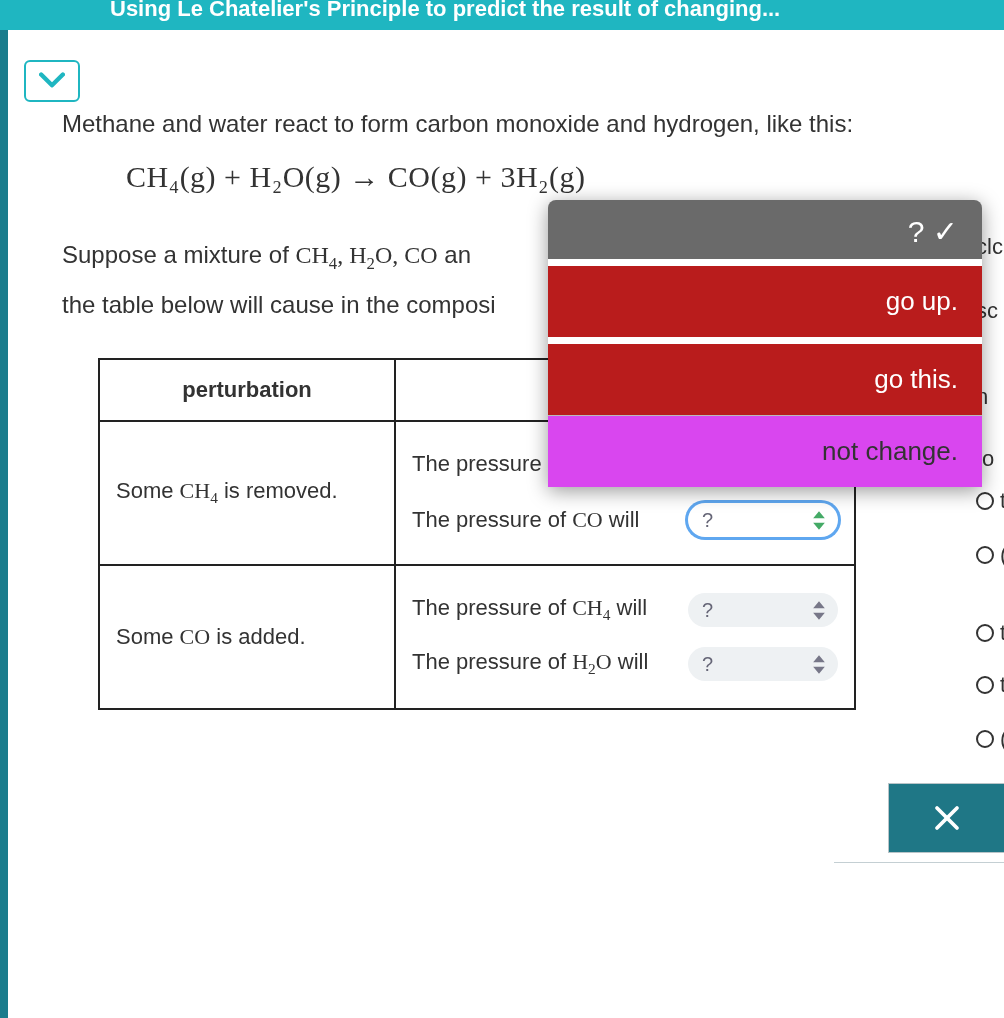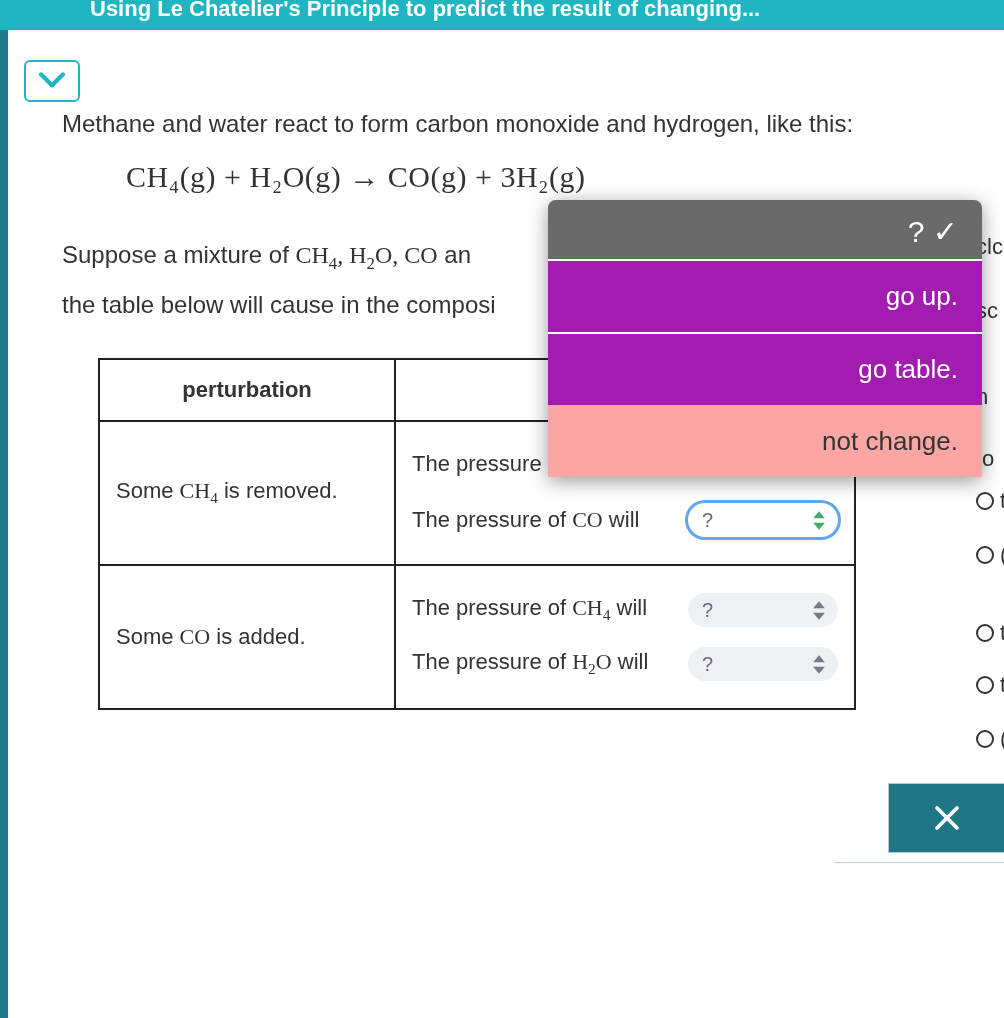--- a/index.html
+++ b/index.html
@@ -18,20 +18,21 @@
     width: 8px;
     background: #1a7c8c;
   }
   .header-bar {
     position: absolute;
     left: 0; right: 0; top: 0;
     height: 30px;
     background: #1fb6c1;
     display: flex;
     align-items: center;
+    padding-left: 20px;
   }
   .header-title {
     color: #fff;
     font-size: 22px;
     font-weight: 600;
     margin-left: 90px;
     white-space: nowrap;
     position: relative;
     top: -6px;
   }
@@ -151,27 +152,27 @@
     color: #fff;
     font-size: 26px;
     z-index: 50;
   }
   .popup-header {
     text-align: right;
     padding: 14px 24px 10px 0;
     font-size: 30px;
   }
   .popup-item {
-    border-top: 2px solid #ffffff;
-    background: #a21caf;
+    border-top: 7px solid #ffffff;
+    background: #b91c1c;
     padding: 20px 24px;
     text-align: right;
   }
   .popup-item:last-child {
-    background: #fca5a5;
+    background: #d946ef;
     color: #333;
     border-top: 1px solid #bbb;
   }
   
   .close-btn {
     position: absolute;
     right: 0;
     top: 783px;
     width: 116px;
     height: 70px;
@@ -297,21 +298,21 @@
     </div>
   <div style="position:absolute; top:498px;">
       <span class="radio-circle"></span>
       <span>(n</span>
     </div>
 </div>
 
 <div class="popup">
   <div class="popup-header">? ✓</div>
   <div class="popup-item">go up.</div>
-  <div class="popup-item">go table.</div>
+  <div class="popup-item">go this.</div>
   <div class="popup-item">not change.</div>
 </div>
 
 <div class="close-btn">
   <svg viewBox="0 0 24 24">
     <line x1="4" y1="4" x2="20" y2="20" stroke="#fff" stroke-width="3" stroke-linecap="round"></line>
     <line x1="20" y1="4" x2="4" y2="20" stroke="#fff" stroke-width="3" stroke-linecap="round"></line>
   </svg>
 </div>
 <div class="floor-line"></div>

